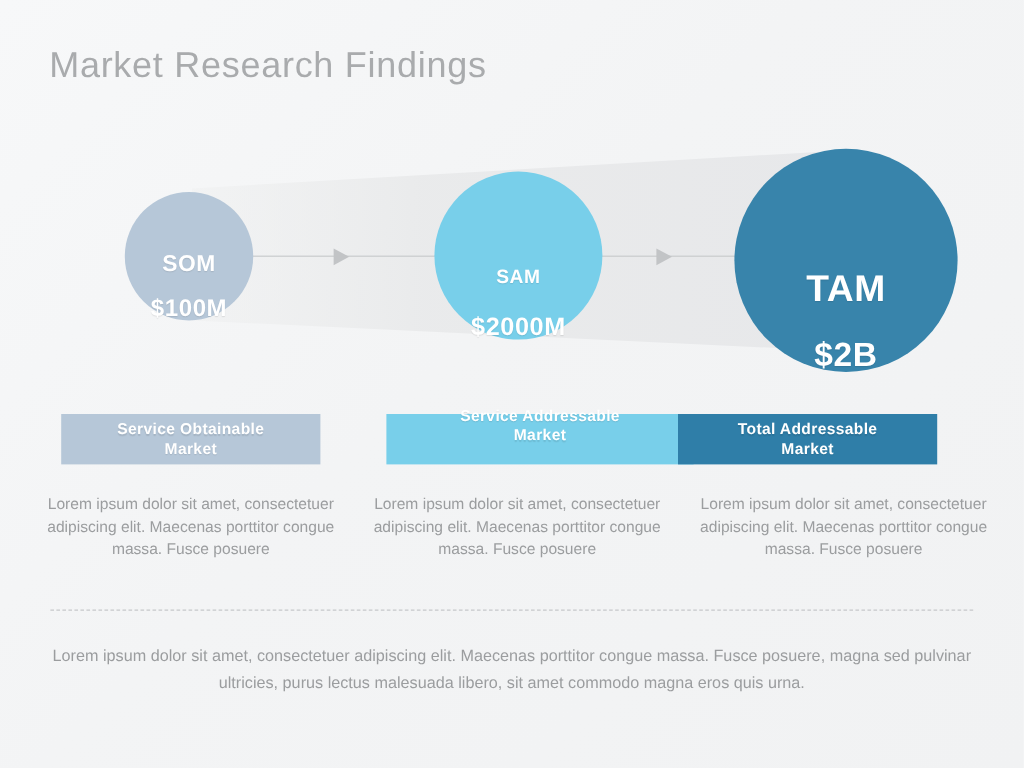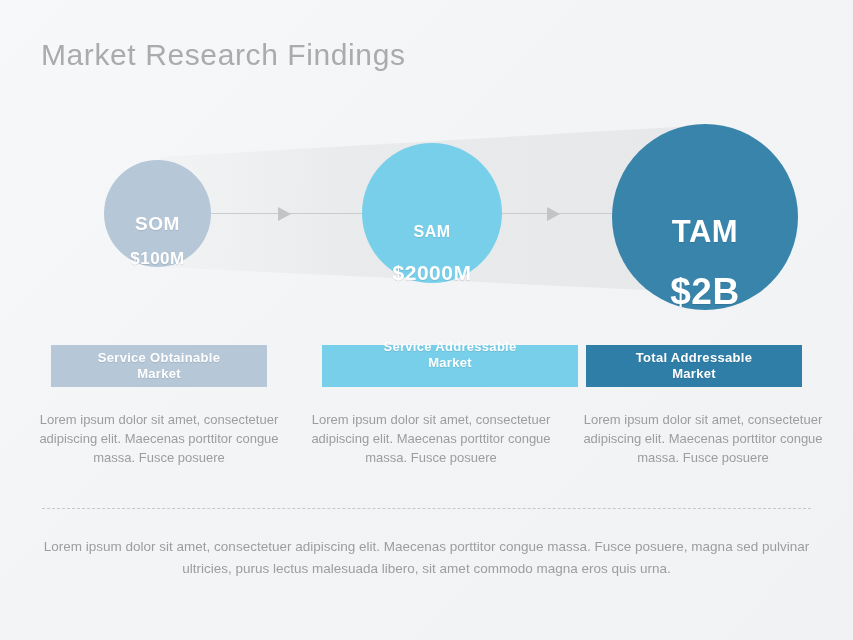--- a/index.html
+++ b/index.html
@@ -95,37 +95,37 @@
     letter-spacing: 0.5px;
     text-shadow: 0 1px 1px rgba(0,0,0,0.10);
   }
 
   #circle-som {
     left: 104px; top: 160px;
     width: 107px; height: 107px;
     background: #b6c7d8;
   }
   #circle-som .c-name  { font-size: 19px; margin-bottom: 17px; }
-  #circle-som .c-value { font-size: 17px; }
+  #circle-som .c-value { font-size: 20px; }
 
   #circle-sam {
     left: 362px; top: 143px;
     width: 140px; height: 140px;
     background: #78cfea;
   }
   #circle-sam .c-name  { font-size: 16px; margin-bottom: 22px; }
   #circle-sam .c-value { font-size: 21px; }
 
   #circle-tam {
     left: 612px; top: 124px;
     width: 186px; height: 186px;
     background: #3884ab;
   }
   #circle-tam .c-name  { font-size: 31px; margin-bottom: 26px; }
-  #circle-tam .c-value { font-size: 37px; }
+  #circle-tam .c-value { font-size: 28px; }
 
   
   .label-box {
     position: absolute;
     top: 345px;
     height: 42px;
     display: flex;
     align-items: center;
     justify-content: center;
     text-align: center;
@@ -133,21 +133,21 @@
     font-size: 13px;
     font-weight: bold;
     line-height: 1.25;
     letter-spacing: 0.3px;
     padding: 16px 6px;
     box-sizing: border-box;
     text-shadow: 0 1px 1px rgba(0,0,0,0.10);
   }
   #label-box-som { left: 51px;  width: 216px; background: #b6c7d8; }
   #label-box-sam { left: 322px; width: 256px; background: #78cfea; align-items: flex-end; }
-  #label-box-tam { left: 586px; width: 216px; background: #2f7ea8; }
+  #label-box-tam { left: 565px; width: 216px; background: #2f7ea8; }
 
   
   .desc {
     position: absolute;
     top: 411px;
     width: 240px;
     text-align: center;
     font-size: 13px;
     line-height: 1.45;
     color: #9b9d9f;

